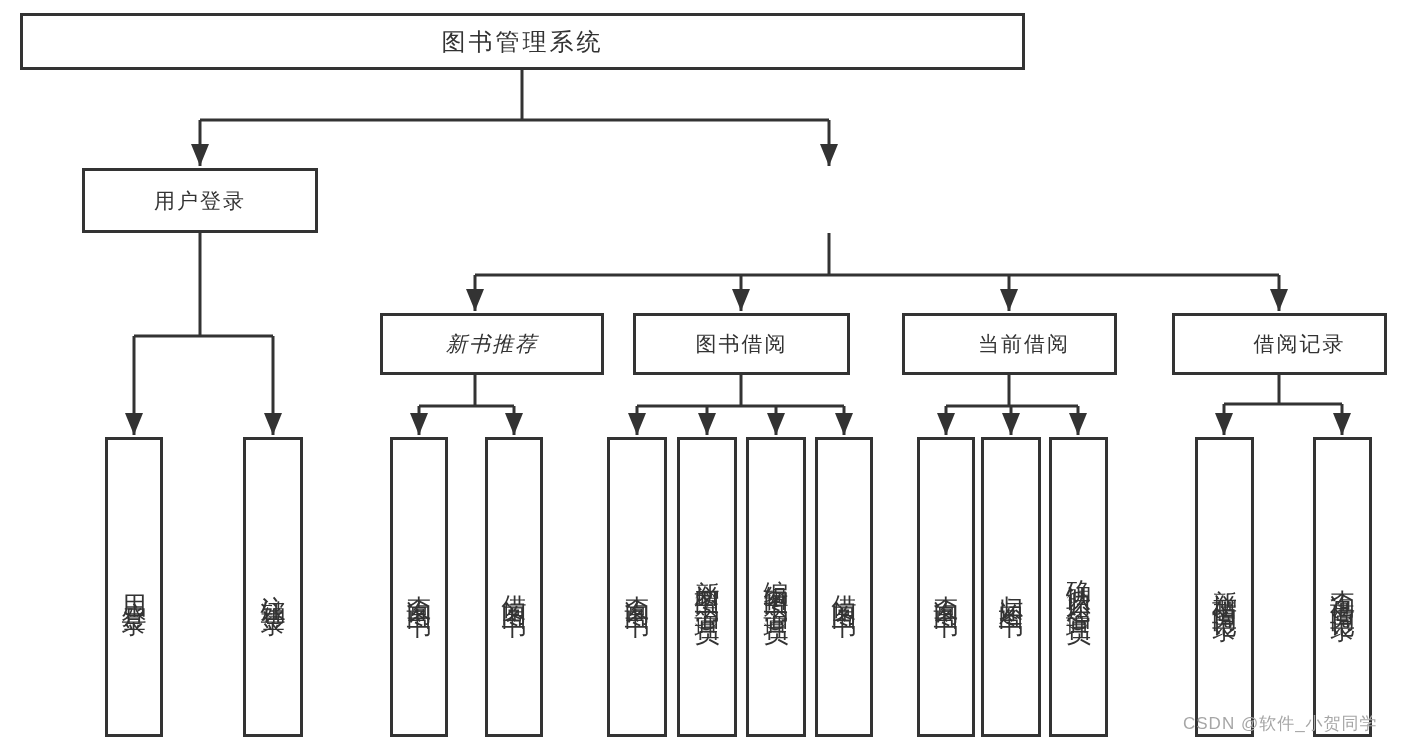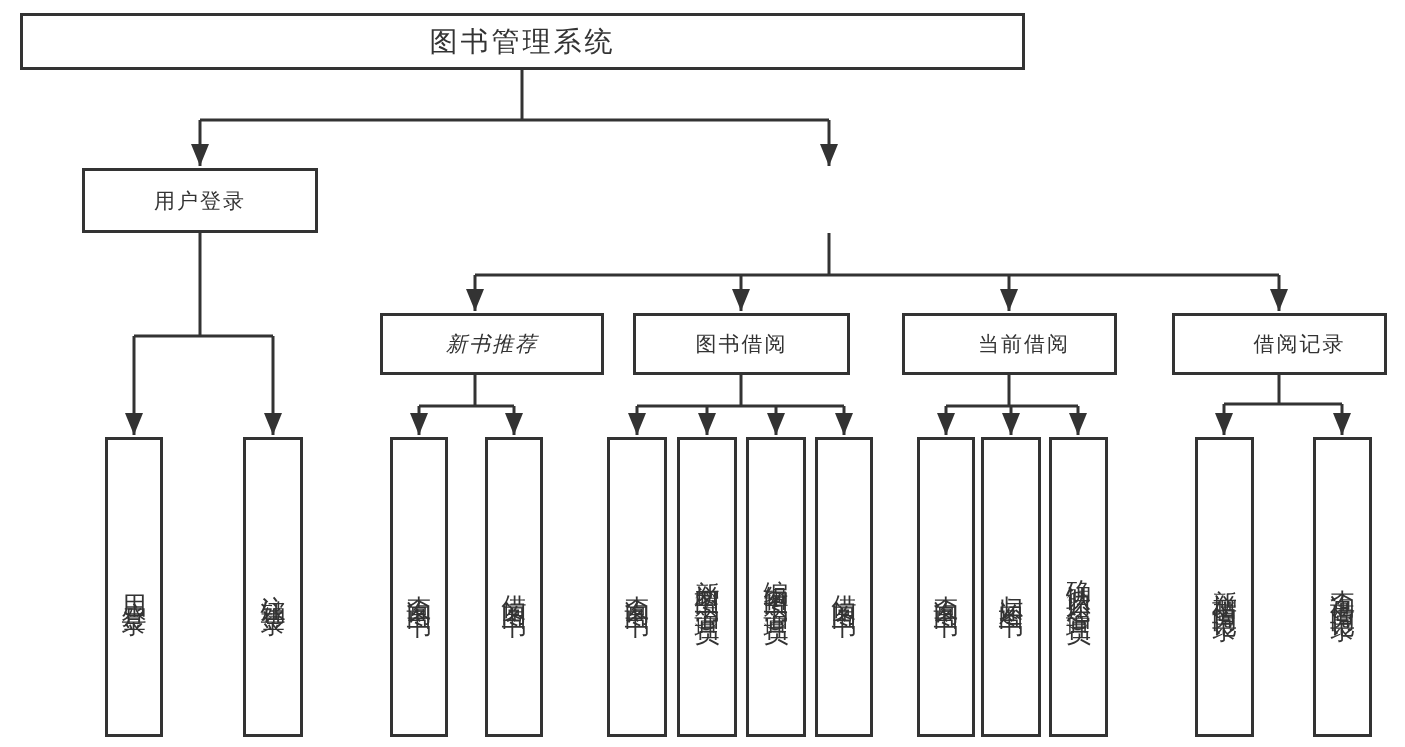--- a/index.html
+++ b/index.html
@@ -27,21 +27,21 @@
     box-sizing: border-box;
     border: 3px solid #333333;
     background: #ffffff;
     color: #333333;
     display: flex;
     align-items: center;
     justify-content: center;
     text-align: center;
   }
   .box.h1 {               
-    font-size: 28px;
+    font-size: 24px;
     letter-spacing: 3px;
     font-weight: 500;
     text-align: center;
   }
   .box.h2 {               
     font-size: 21px;
     letter-spacing: 2px;
   }
   .box.v {                
     writing-mode: vertical-rl;
@@ -136,14 +136,15 @@
   <div class="box v" style="left:746px; top:437px; width:60px; height:300px;">编辑图书（管理员）</div>
   <div class="box v" style="left:815px; top:437px; width:58px; height:300px;">借阅图书</div>
 
   <div class="box v" style="left:917px; top:437px; width:58px; height:300px;">查询图书</div>
   <div class="box v" style="left:981px; top:437px; width:60px; height:300px;">归还图书</div>
   <div class="box v" style="left:1049px; top:437px; width:59px; height:300px;">确认归还（管理员）</div>
 
   <div class="box v" style="left:1195px; top:437px; width:59px; height:300px;">新增借阅记录</div>
   <div class="box v" style="left:1313px; top:437px; width:59px; height:300px;">查询借阅记录</div>
 
+  <div class="watermark">CSDN @软件_小贺同学</div>
 
 </div>
 
 </body></html>

